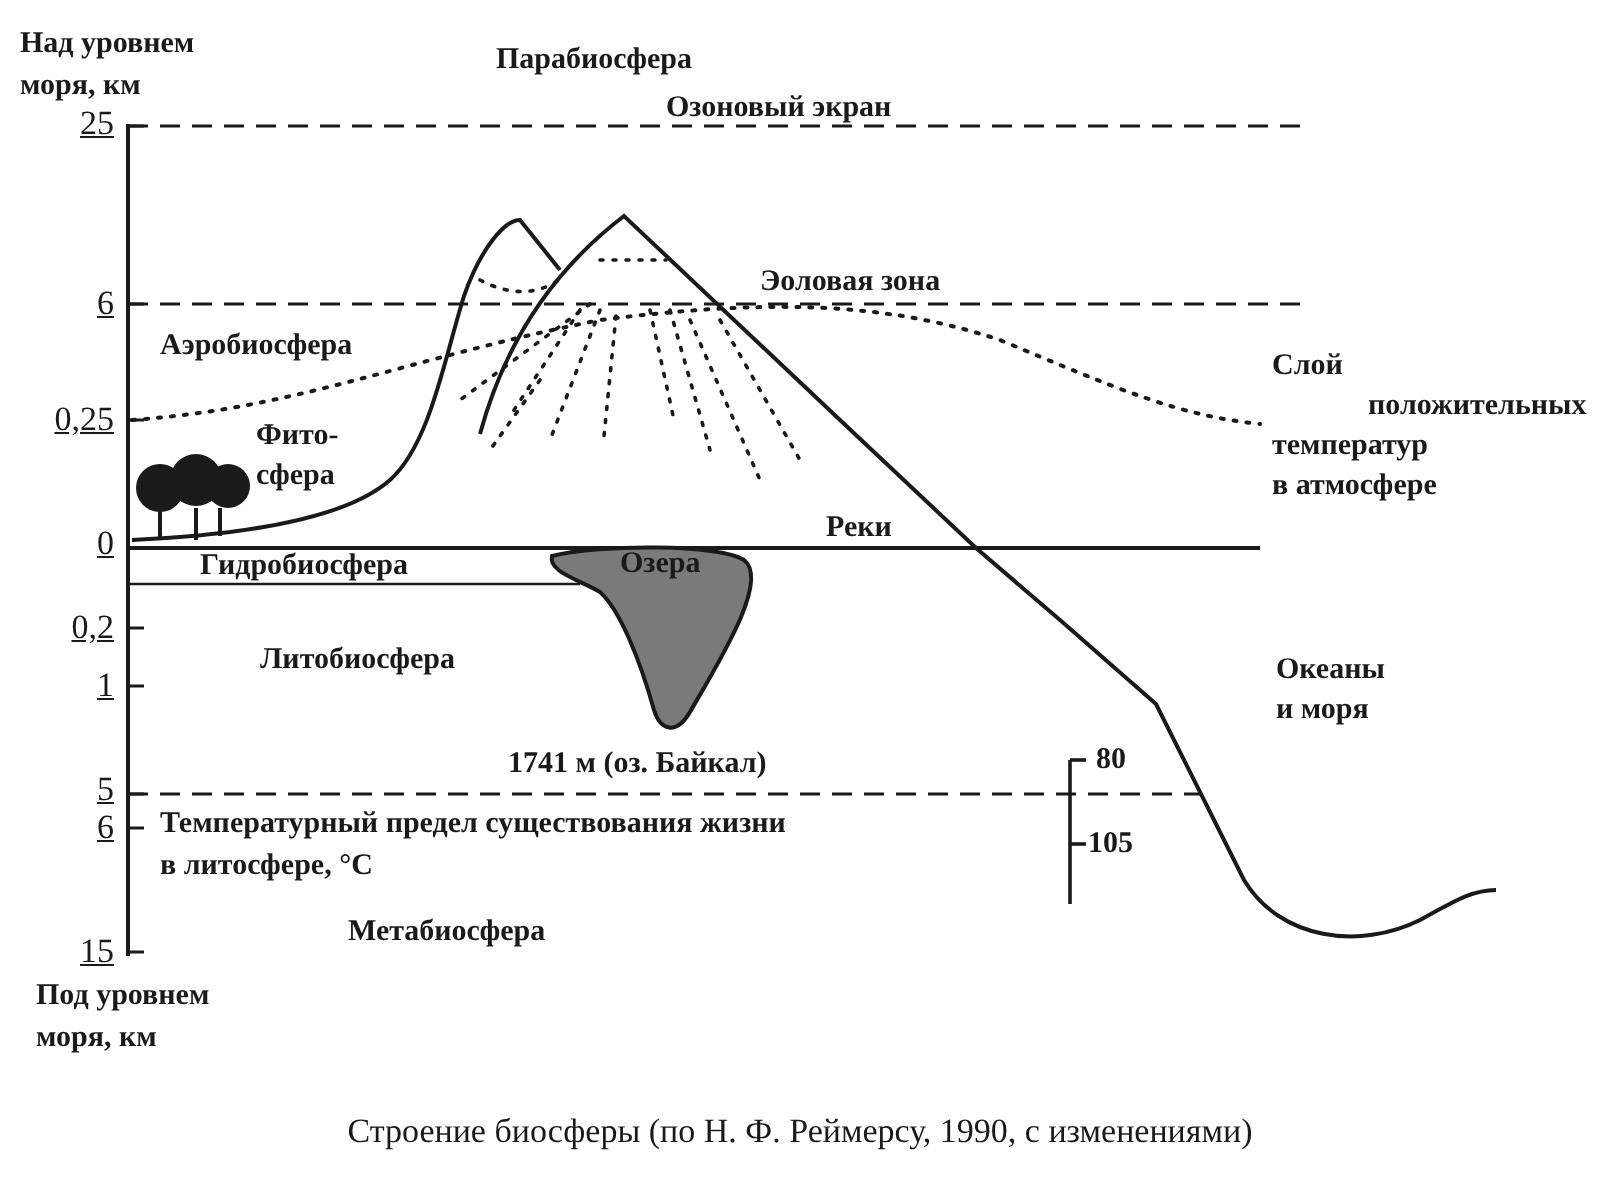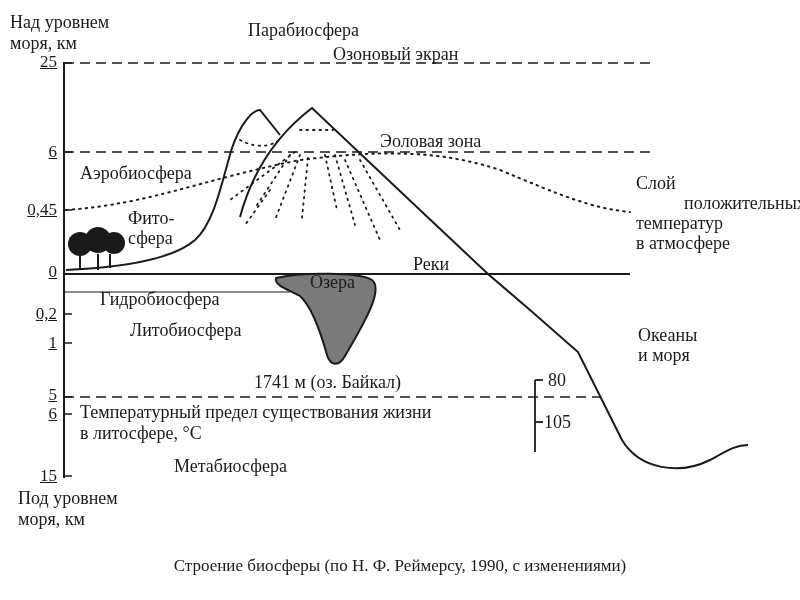--- a/index.html
+++ b/index.html
@@ -1,19 +1,19 @@
 <!DOCTYPE html>
 <html><head>
 <meta charset="utf-8">
 <style>
   html, body { margin: 0; padding: 0; background: #ffffff; }
   body { width: 800px; height: 600px; position: relative; overflow: hidden;
          font-family: "Liberation Serif", "DejaVu Serif", serif; color: #1a1a1a; }
   #diagram { position: absolute; left: 0; top: 0; width: 800px; height: 600px; }
-  .lbl { position: absolute; font-size: 18px; line-height: 20px; white-space: nowrap; }
+  .lbl { position: absolute; font-size: 15px; line-height: 20px; white-space: nowrap; font-weight: bold; }
   .tick { position: absolute; font-size: 17px; line-height: 20px; text-align: right; width: 40px; text-decoration: underline; }
   .caption { position: absolute; left: 0; width: 800px; top: 556px; text-align: center;
              font-size: 17px; }
 </style>
 </head>
 <body>
 
 <div id="diagram">
   <svg width="800" height="600" viewBox="0 0 800 600">
 
@@ -79,41 +79,41 @@
 
   
   <div class="lbl" style="left:10px; top:12px;">Над уровнем</div>
   <div class="lbl" style="left:10px; top:33px;">моря, км</div>
   <div class="lbl" style="left:18px; top:488px;">Под уровнем</div>
   <div class="lbl" style="left:18px; top:509px;">моря, км</div>
 
   
   <div class="tick" style="left:17px; top:52px;">25</div>
   <div class="tick" style="left:17px; top:142px;">6</div>
-  <div class="tick" style="left:17px; top:200px;">0,45</div>
+  <div class="tick" style="left:17px; top:200px;">0,25</div>
   <div class="tick" style="left:17px; top:262px;">0</div>
   <div class="tick" style="left:17px; top:304px;">0,2</div>
   <div class="tick" style="left:17px; top:333px;">1</div>
   <div class="tick" style="left:17px; top:385px;">5</div>
   <div class="tick" style="left:17px; top:404px;">6</div>
   <div class="tick" style="left:17px; top:466px;">15</div>
 
   
   <div class="lbl" style="left:248px; top:20px;">Парабиосфера</div>
   <div class="lbl" style="left:333px; top:44px;">Озоновый экран</div>
   <div class="lbl" style="left:380px; top:131px;">Эоловая зона</div>
   <div class="lbl" style="left:80px; top:163px;">Аэробиосфера</div>
   <div class="lbl" style="left:128px; top:208px;">Фито-</div>
   <div class="lbl" style="left:128px; top:228px;">сфера</div>
   <div class="lbl" style="left:636px; top:173px;">Слой</div>
   <div class="lbl" style="left:636px; top:193px;margin-left:48px;">положительных</div>
   <div class="lbl" style="left:636px; top:213px;">температур</div>
   <div class="lbl" style="left:636px; top:233px;">в атмосфере</div>
   <div class="lbl" style="left:413px; top:254px;">Реки</div>
-  <div class="lbl" style="left:100px; top:273px;margin-top:16px;">Гидробиосфера</div>
+  <div class="lbl" style="left:100px; top:273px;">Гидробиосфера</div>
   <div class="lbl" style="left:310px; top:272px; color:#1a1a1a;">Озера</div>
   <div class="lbl" style="left:130px; top:320px;">Литобиосфера</div>
   <div class="lbl" style="left:638px; top:325px;">Океаны</div>
   <div class="lbl" style="left:638px; top:345px;">и моря</div>
   <div class="lbl" style="left:254px; top:372px;">1741 м (оз. Байкал)</div>
   <div class="lbl" style="left:548px; top:370px;">80</div>
   <div class="lbl" style="left:544px; top:412px;">105</div>
   <div class="lbl" style="left:80px; top:402px;">Температурный предел существования жизни</div>
   <div class="lbl" style="left:80px; top:423px;">в литосфере, °C</div>
   <div class="lbl" style="left:174px; top:456px;">Метабиосфера</div>

